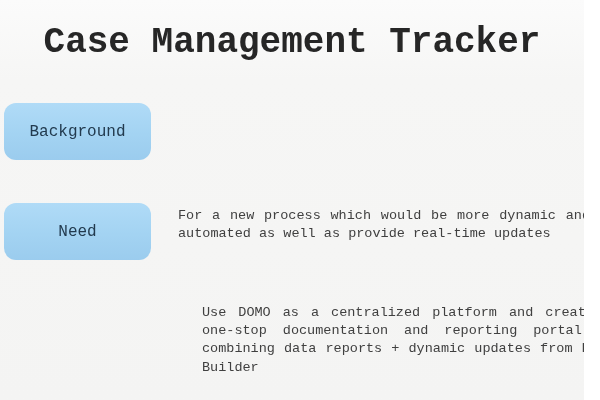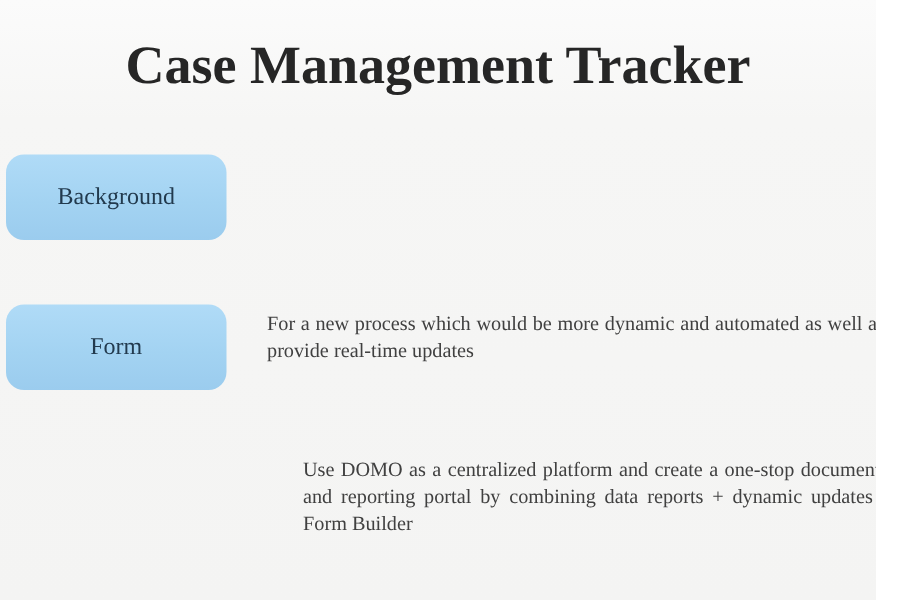--- a/index.html
+++ b/index.html
@@ -4,21 +4,21 @@
 <style>
   html, body {
     margin: 0;
     padding: 0;
   }
   .slide {
     position: relative;
     width: 584px;
     height: 400px;
     background: linear-gradient(180deg, #fbfbfb 0%, #f6f6f5 20%, #f4f4f3 100%);
-    font-family: Liberation Serif, serif;
+    font-family: Liberation Mono, monospace;
     overflow: hidden;
   }
   .slide-title {
     position: absolute;
     top: 22px;
     left: 0;
     width: 100%;
     text-align: center;
     font-size: 36px;
     font-weight: 700;
@@ -61,19 +61,19 @@
 
 <div class="slide">
 
   <div class="slide-title">Case Management Tracker</div>
 
   <div class="label-box box-1">
     <span class="label-text">Background</span>
   </div>
 
   <div class="label-box box-2">
-    <span class="label-text">Form</span>
+    <span class="label-text">Need</span>
   </div>
   <div class="row-desc desc-2">For a new process which would be more dynamic and automated as well as provide real-time updates</div>
 
   <div class="row-desc desc-3">Use DOMO as a centralized platform and create a one-stop documentation and reporting portal by combining data reports + dynamic updates from Form Builder</div>
 
 </div>
 
 </body></html>

